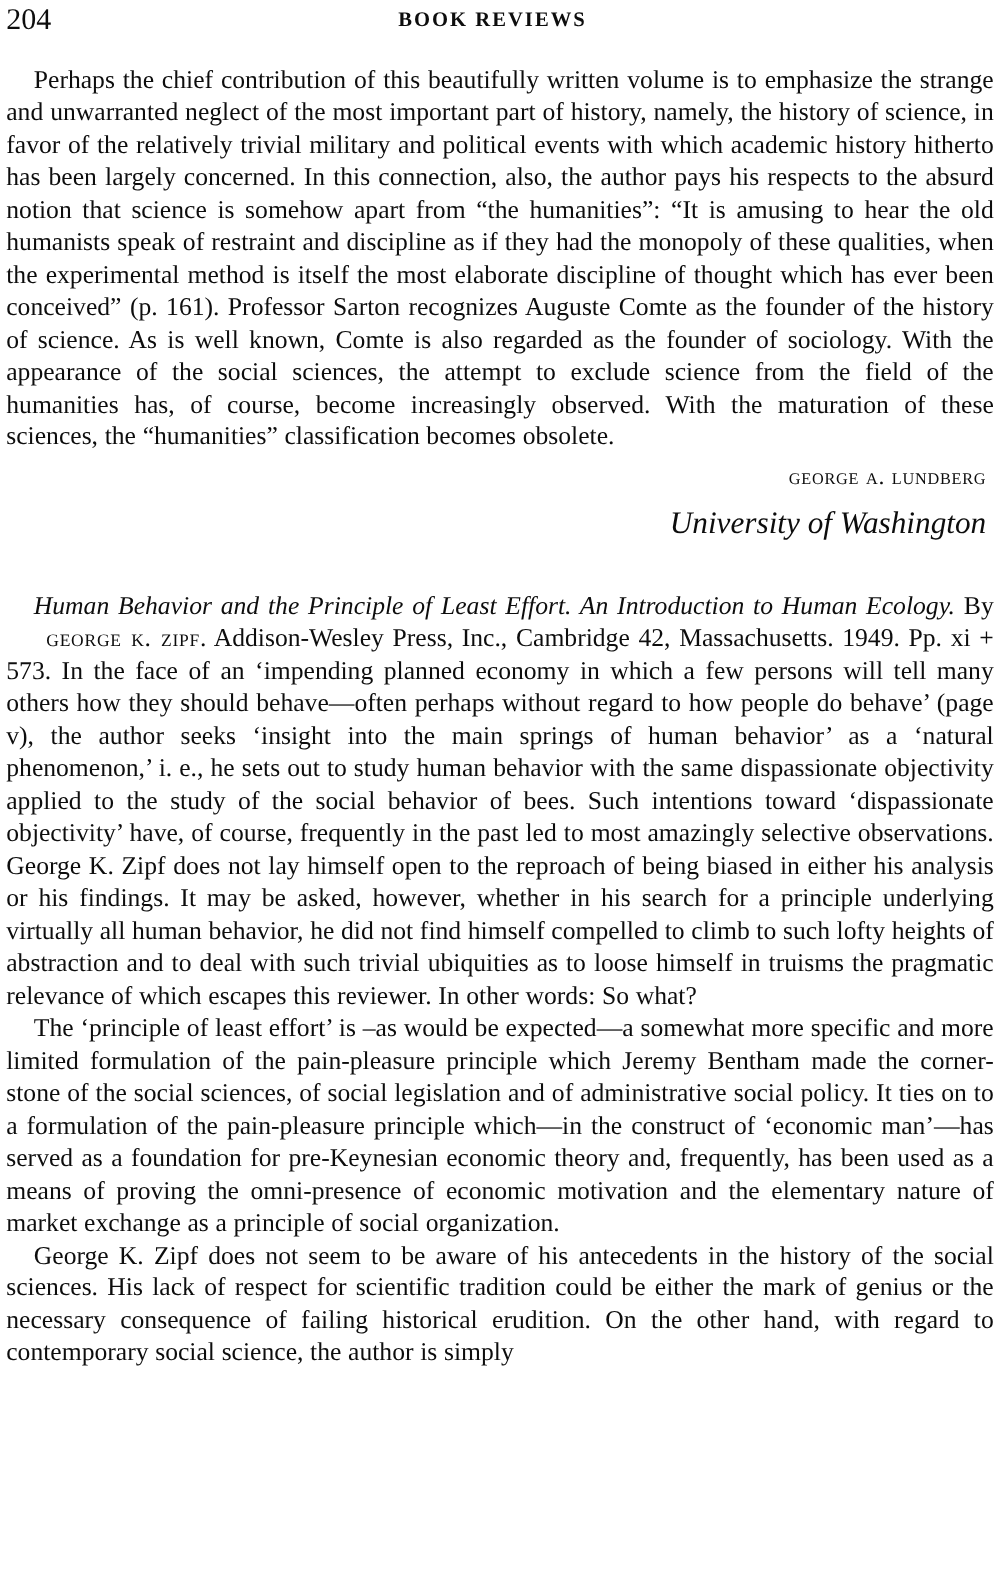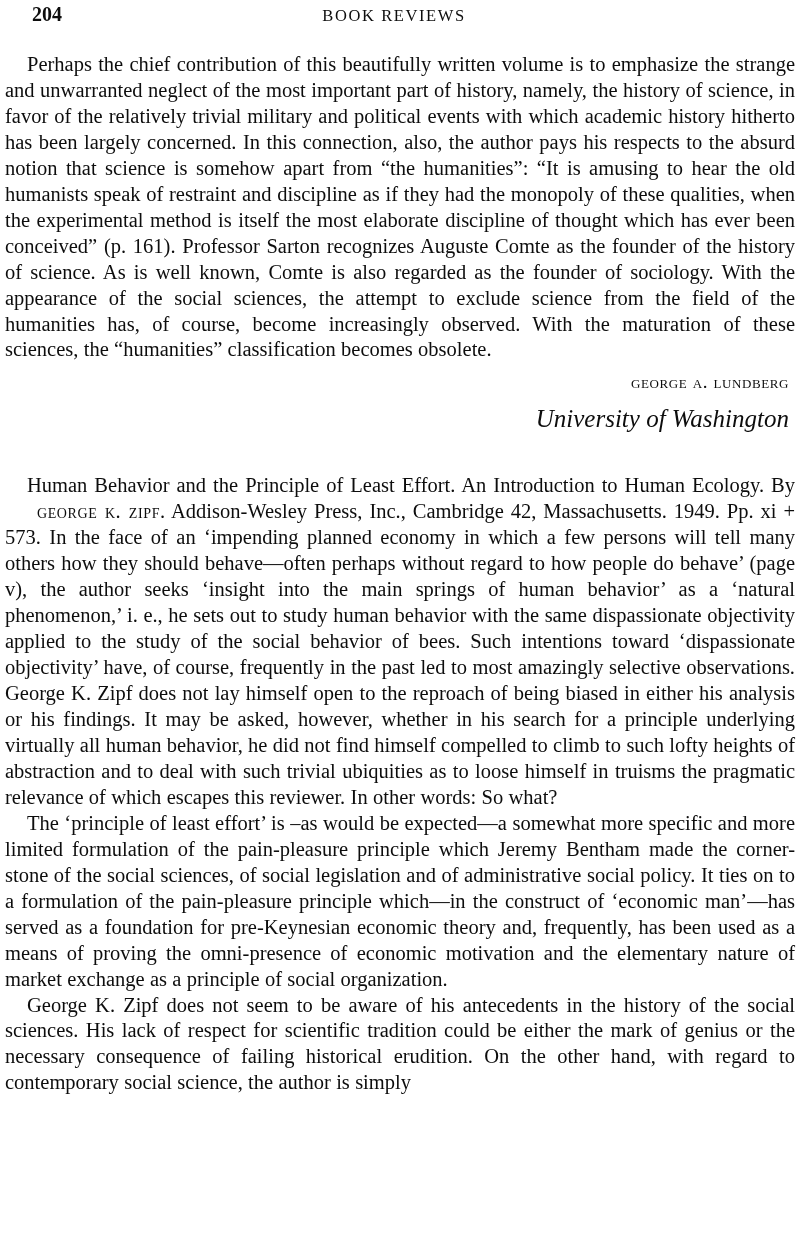--- a/index.html
+++ b/index.html
@@ -26,34 +26,33 @@
   .running-head {
     position: relative;
     height: 46px;
     margin: 0;
     padding: 0;
   }
   .folio {
     position: absolute;
     left: 5px;
     top: 4px;
-    font-size: 20px;
-    font-weight: 700;
+    font-size: 24px;
+    font-weight: 400;
     line-height: 1;
     letter-spacing: 0px;
-    margin-left: 27px;
   }
   .head-title {
     position: absolute;
     left: 0;
     right: 12px;
     top: 8px;
     text-align: center;
     font-size: 16.5px;
-    font-weight: 400;
+    font-weight: 700;
     letter-spacing: 1.6px;
     line-height: 1;
   }
 
   
   .body-col {
     position: absolute;
     left: 5px;
     top: 52px;
     width: 790px;
@@ -101,20 +100,21 @@
   }
 
   
   .review-entry {
     margin: 0;
   }
   .entry-head {
     text-indent: 22px;
   }
   .book-title {
+    font-style: italic;
   }
   .smallcaps {
     font-variant: small-caps;
     text-transform: lowercase;
     letter-spacing: 0.6px;
     margin-left: 32px;
   }
 
   .gap-before-entry { height: 36px; }
 </style>

